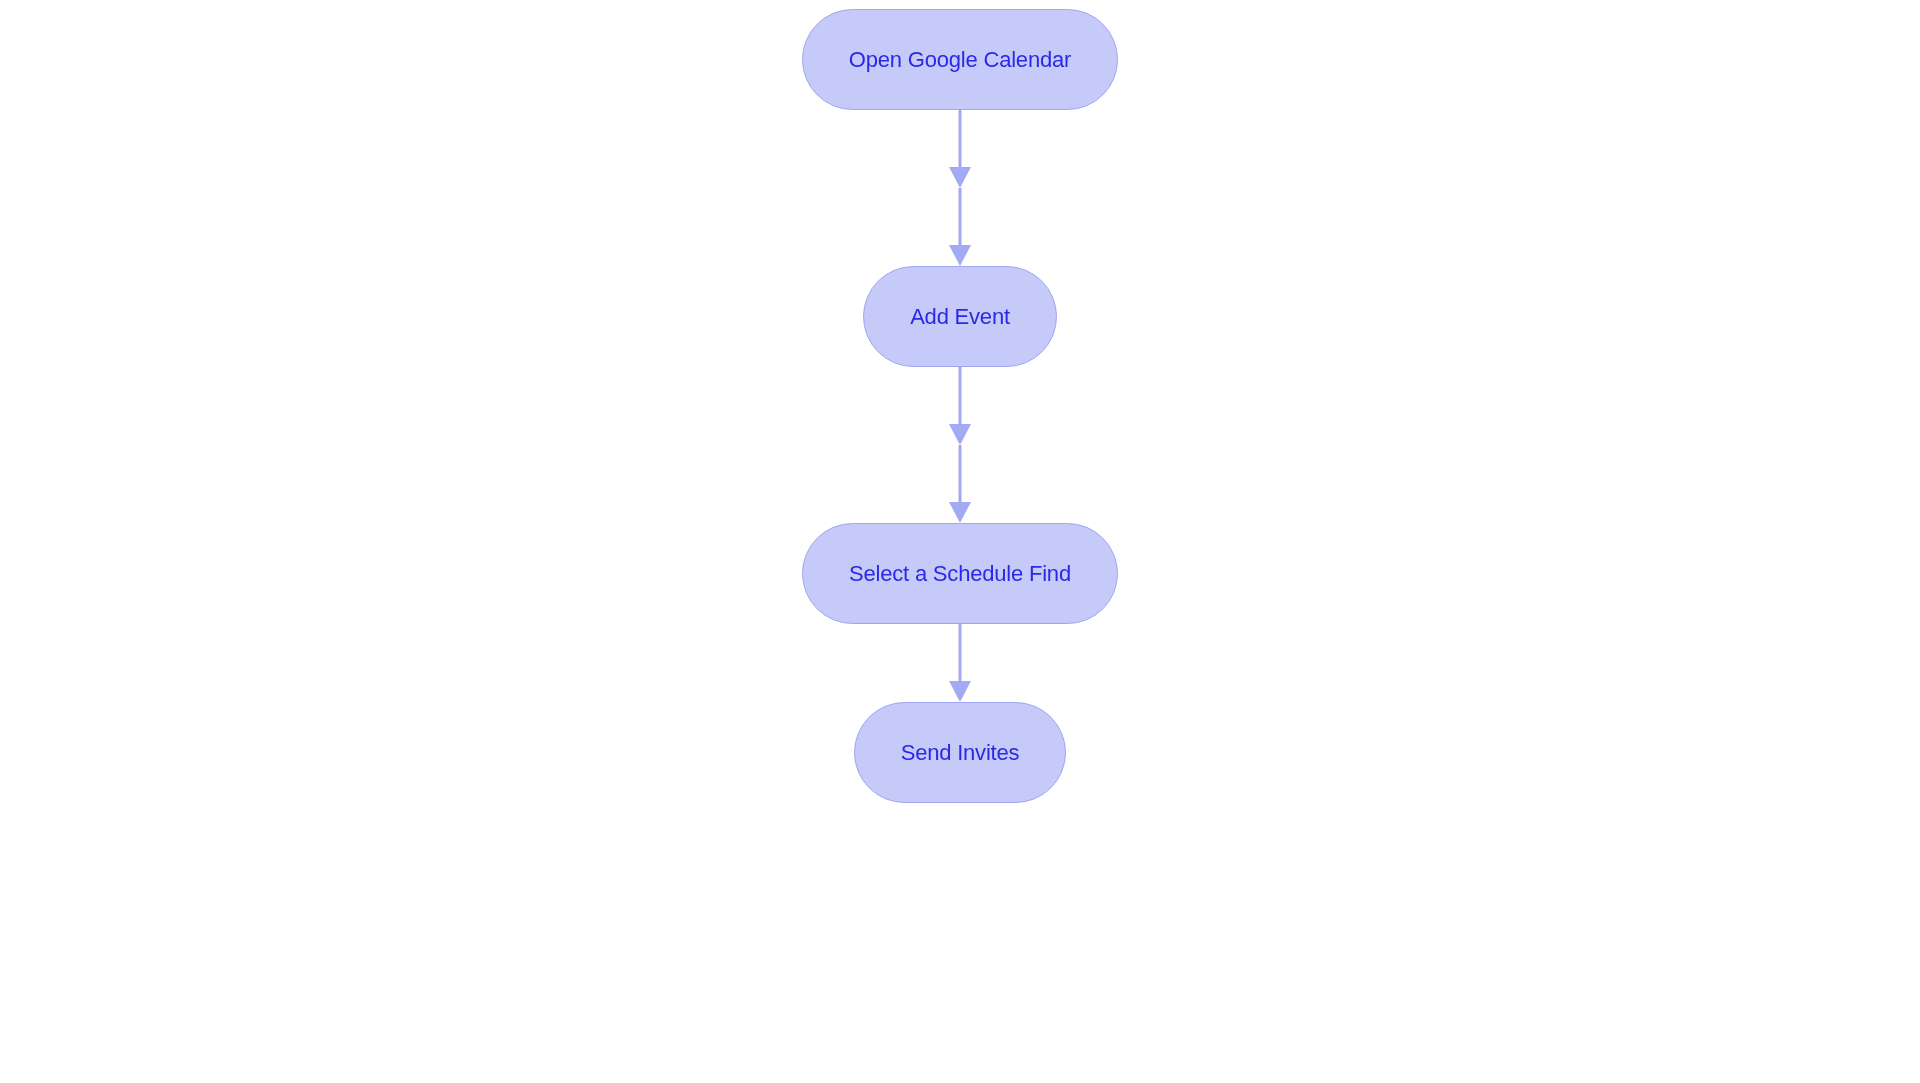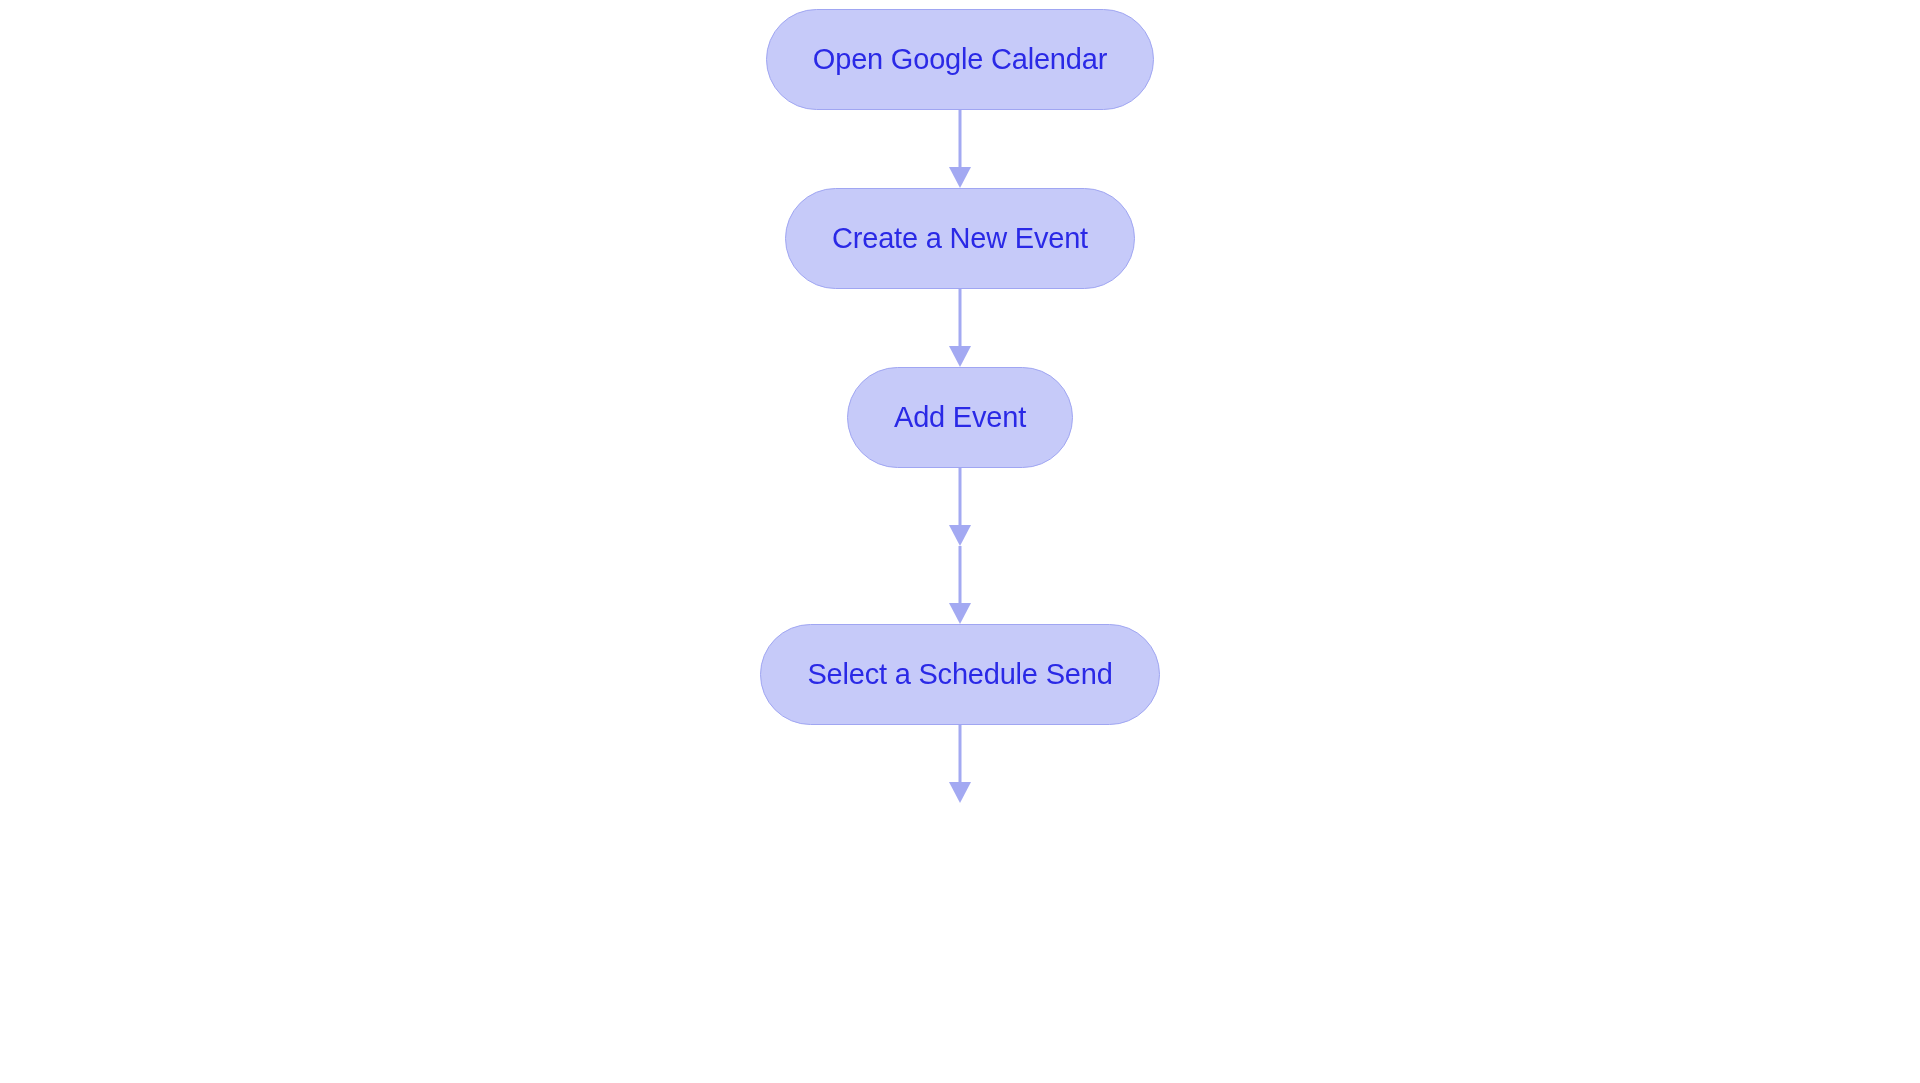--- a/index.html
+++ b/index.html
@@ -46,21 +46,21 @@
     border: 1.6px solid #a0a6f2;
     border-radius: 52px;
     display: flex;
     align-items: center;
     justify-content: center;
     padding: 0 46px;
     flex: none;
   }
   .node-label {
     color: #2a29e6;
-    font-size: 29px;
+    font-size: 22px;
     font-family: "Liberation Sans", sans-serif;
     font-weight: 400;
     letter-spacing: -0.2px;
     white-space: nowrap;
     line-height: 1;
     user-select: none;
   }
 
   
   .connector {
@@ -99,23 +99,20 @@
 
     <div class="node">
       <span class="node-label">Open Google Calendar</span>
     </div>
 
     <div class="connector">
       <div class="connector-line"></div>
       <div class="connector-arrowhead"></div>
     </div>
 
-    <div class="node">
-      <span class="node-label">Create a New Event</span>
-    </div>
 
     <div class="connector">
       <div class="connector-line"></div>
       <div class="connector-arrowhead"></div>
     </div>
 
     <div class="node">
       <span class="node-label">Add Event</span>
     </div>
 
@@ -124,23 +121,26 @@
       <div class="connector-arrowhead"></div>
     </div>
 
 
     <div class="connector">
       <div class="connector-line"></div>
       <div class="connector-arrowhead"></div>
     </div>
 
     <div class="node">
-      <span class="node-label">Select a Schedule Send</span>
+      <span class="node-label">Select a Schedule Find</span>
     </div>
 
     <div class="connector">
       <div class="connector-line"></div>
       <div class="connector-arrowhead"></div>
     </div>
 
+    <div class="node">
+      <span class="node-label">Send Invites</span>
+    </div>
 
   </div>
 </div>
 
 </body></html>

